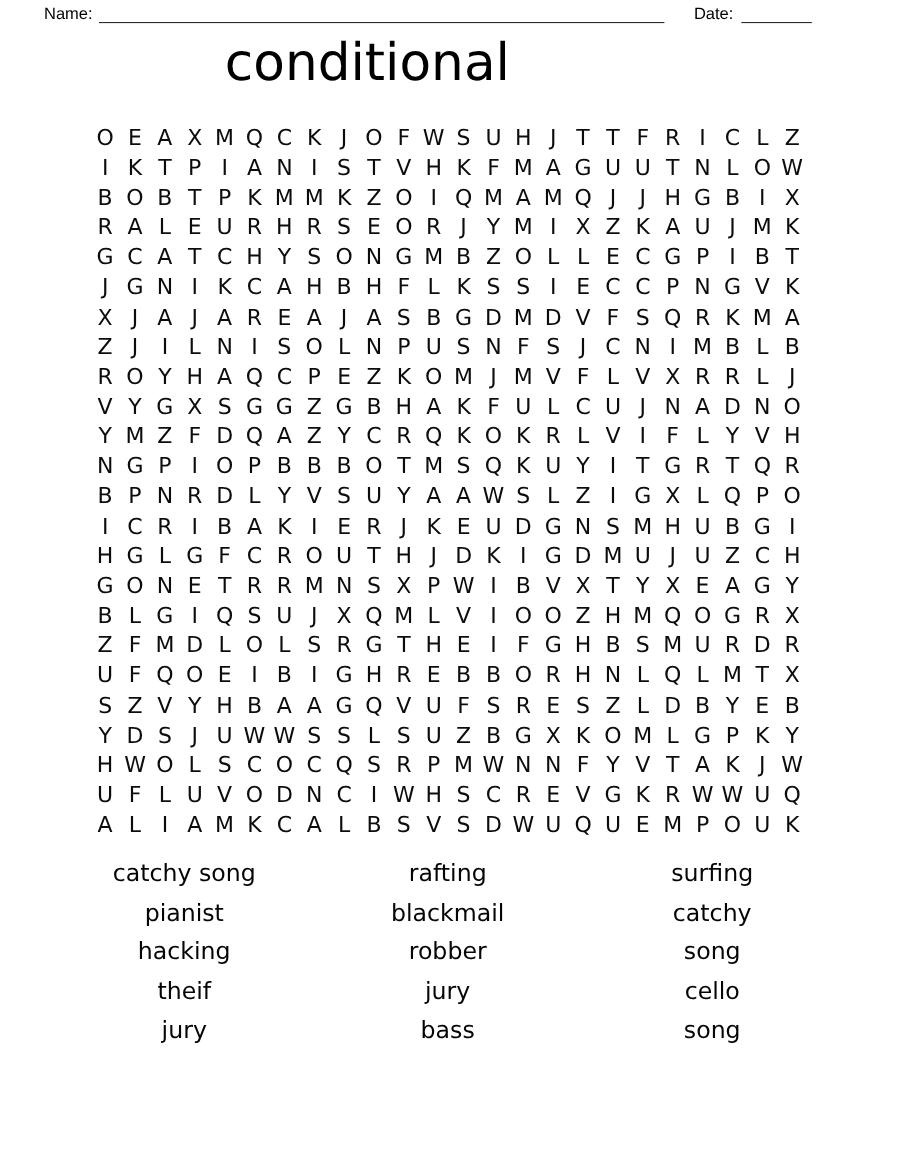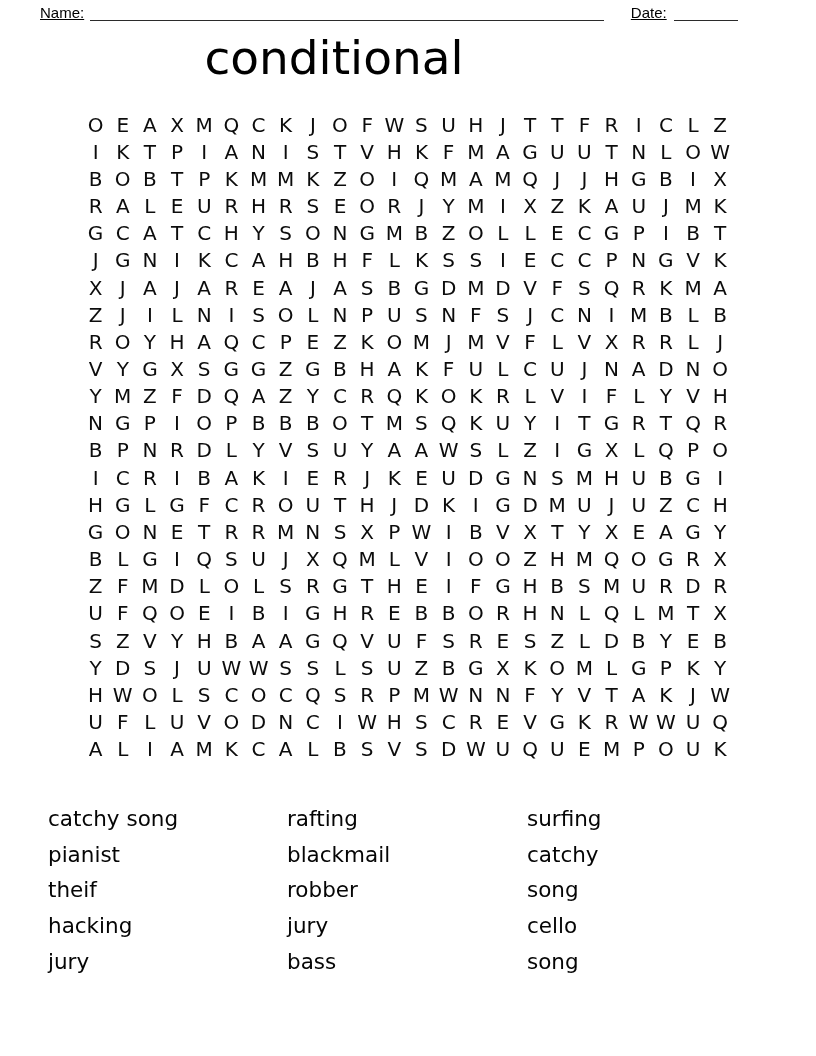--- a/index.html
+++ b/index.html
@@ -19,21 +19,21 @@
     top: 1px;
     left: 40px;
     right: 78px;
     height: 20px;
     font-family: "Liberation Sans", sans-serif;
     font-size: 15px;
     color: #000000;
     display: flex;
     align-items: flex-end;
   }
-  .hdr-label { white-space: nowrap; line-height: 17px; text-decoration: underline; }
+  .hdr-label { white-space: nowrap; line-height: 17px; }
   .fill-line {
     border-bottom: 1.6px solid #2b2b2b;
     height: 16px;
     display: inline-block;
   }
   .name-line { width: 527px; margin-left: 6px; margin-right: 27px; }
   .date-line { width: 66px; margin-left: 7px; }
 
   
   .title {
@@ -64,24 +64,25 @@
     font-size: 20px;
     font-weight: 500;
     color: #0c0c0c;
     line-height: 1;
   }
 
   
   .word-bank {
     position: absolute;
     left: 48px;
-    top: 804px;
+    top: 780px;
     width: 720px;
     display: grid;
     grid-template-columns: 239px 240px auto;
+    text-align: center;
   }
   .word-col { display: block; }
   .word {
     height: 35.7px;
     font-size: 21.5px;
     font-weight: 500;
     color: #050505;
     line-height: 30px;
     white-space: nowrap;
   }
@@ -674,22 +675,22 @@
     <span class="cell">P</span>
     <span class="cell">O</span>
     <span class="cell">U</span>
     <span class="cell">K</span>
   </div>
 
 <div class="word-bank">
   <div class="word-col">
       <div class="word">catchy song</div>
       <div class="word">pianist</div>
+      <div class="word">hacking</div>
       <div class="word">theif</div>
-      <div class="word">hacking</div>
       <div class="word">jury</div>
     </div>
   <div class="word-col">
       <div class="word">rafting</div>
       <div class="word">blackmail</div>
       <div class="word">robber</div>
       <div class="word">jury</div>
       <div class="word">bass</div>
     </div>
   <div class="word-col">

